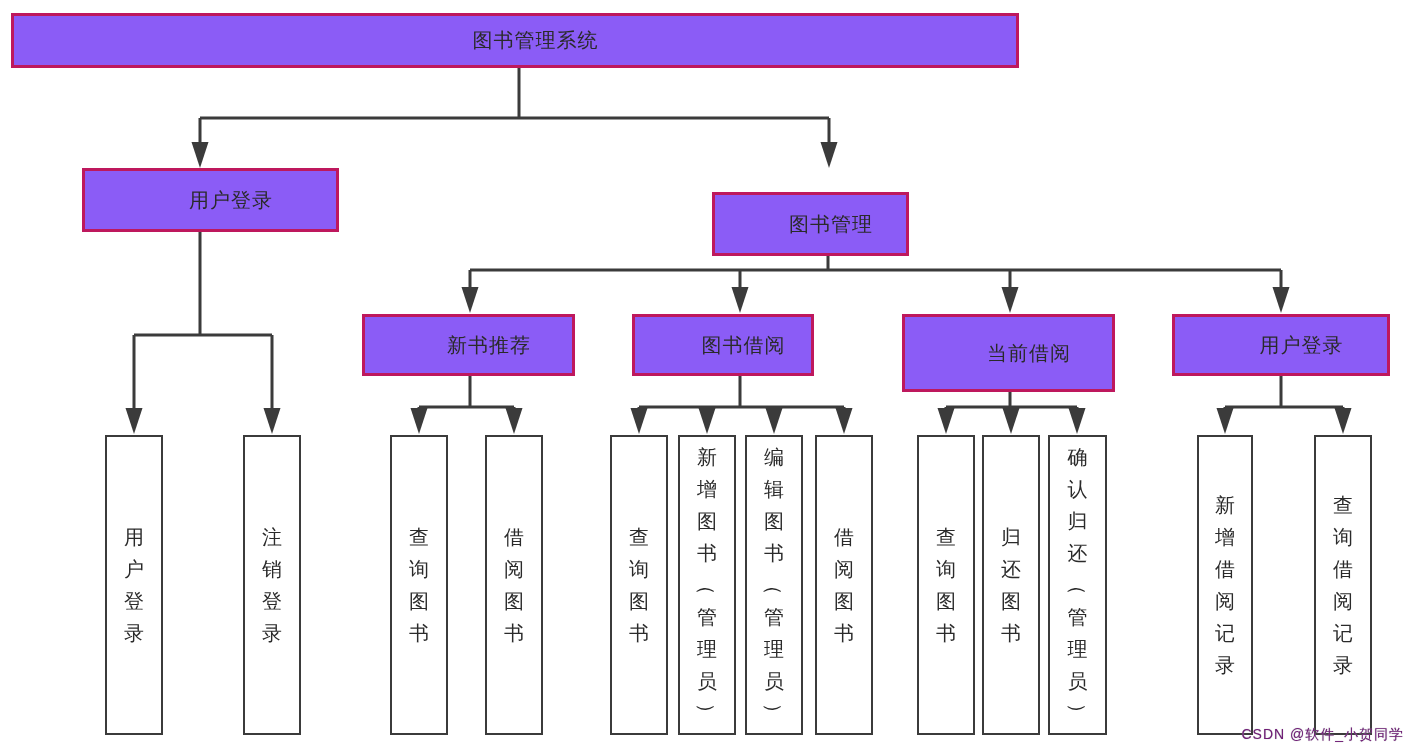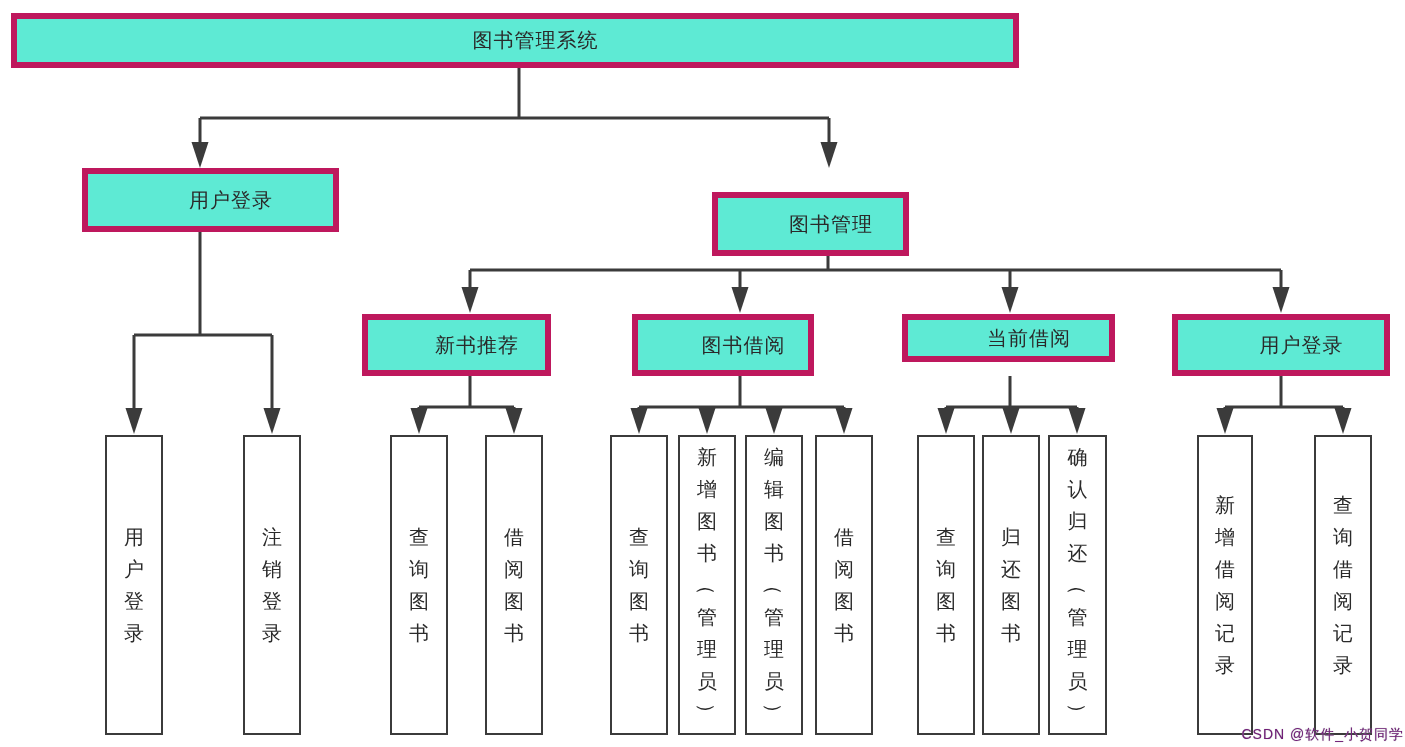--- a/index.html
+++ b/index.html
@@ -13,22 +13,22 @@
     overflow: hidden;
   }
   svg.connectors {
     position: absolute;
     left: 0; top: 0;
     width: 1405px; height: 747px;
     z-index: 1;
   }
   .box {
     position: absolute;
-    background: #5eead4;
-    border: 6px solid #be185d;
+    background: #8b5cf6;
+    border: 3px solid #be185d;
     box-sizing: border-box;
     display: flex;
     align-items: center;
     justify-content: center;
     font-size: 20px;
     letter-spacing: 1px;
     z-index: 2;
     padding-left: 41px;
   }
   .leaf {
@@ -109,23 +109,23 @@
       <polygon points="1216.5,408 1233.5,408 1225,434"></polygon>
       <polygon points="1334.5,408 1351.5,408 1343,434"></polygon>
     </g>
   </svg>
 
   <div class="box" style="left:11px; top:13px; width:1008px; height:55px;">图书管理系统</div>
 
   <div class="box" style="left:82px; top:168px; width:257px; height:64px;">用户登录</div>
   <div class="box" style="left:712px; top:164px; width:197px; height:64px;margin-top:28px;">图书管理</div>
 
-  <div class="box" style="left:362px; top:314px; width:189px; height:62px;">新书推荐</div>
+  <div class="box" style="left:362px; top:314px; width:213px; height:62px;">新书推荐</div>
   <div class="box" style="left:632px; top:314px; width:182px; height:62px;">图书借阅</div>
-  <div class="box" style="left:902px; top:314px; width:213px; height:48px;font-family:Liberation Mono, monospace;">当前借阅</div>
+  <div class="box" style="left:902px; top:314px; width:213px; height:78px;font-family:Liberation Mono, monospace;">当前借阅</div>
   <div class="box" style="left:1172px; top:314px; width:218px; height:62px;">用户登录</div>
 
   <div class="leaf" style="left:105px; width:58px;">
     <div class="vtext">
         <span>用</span>
         <span>户</span>
         <span>登</span>
         <span>录</span>
       </div>
   </div>

